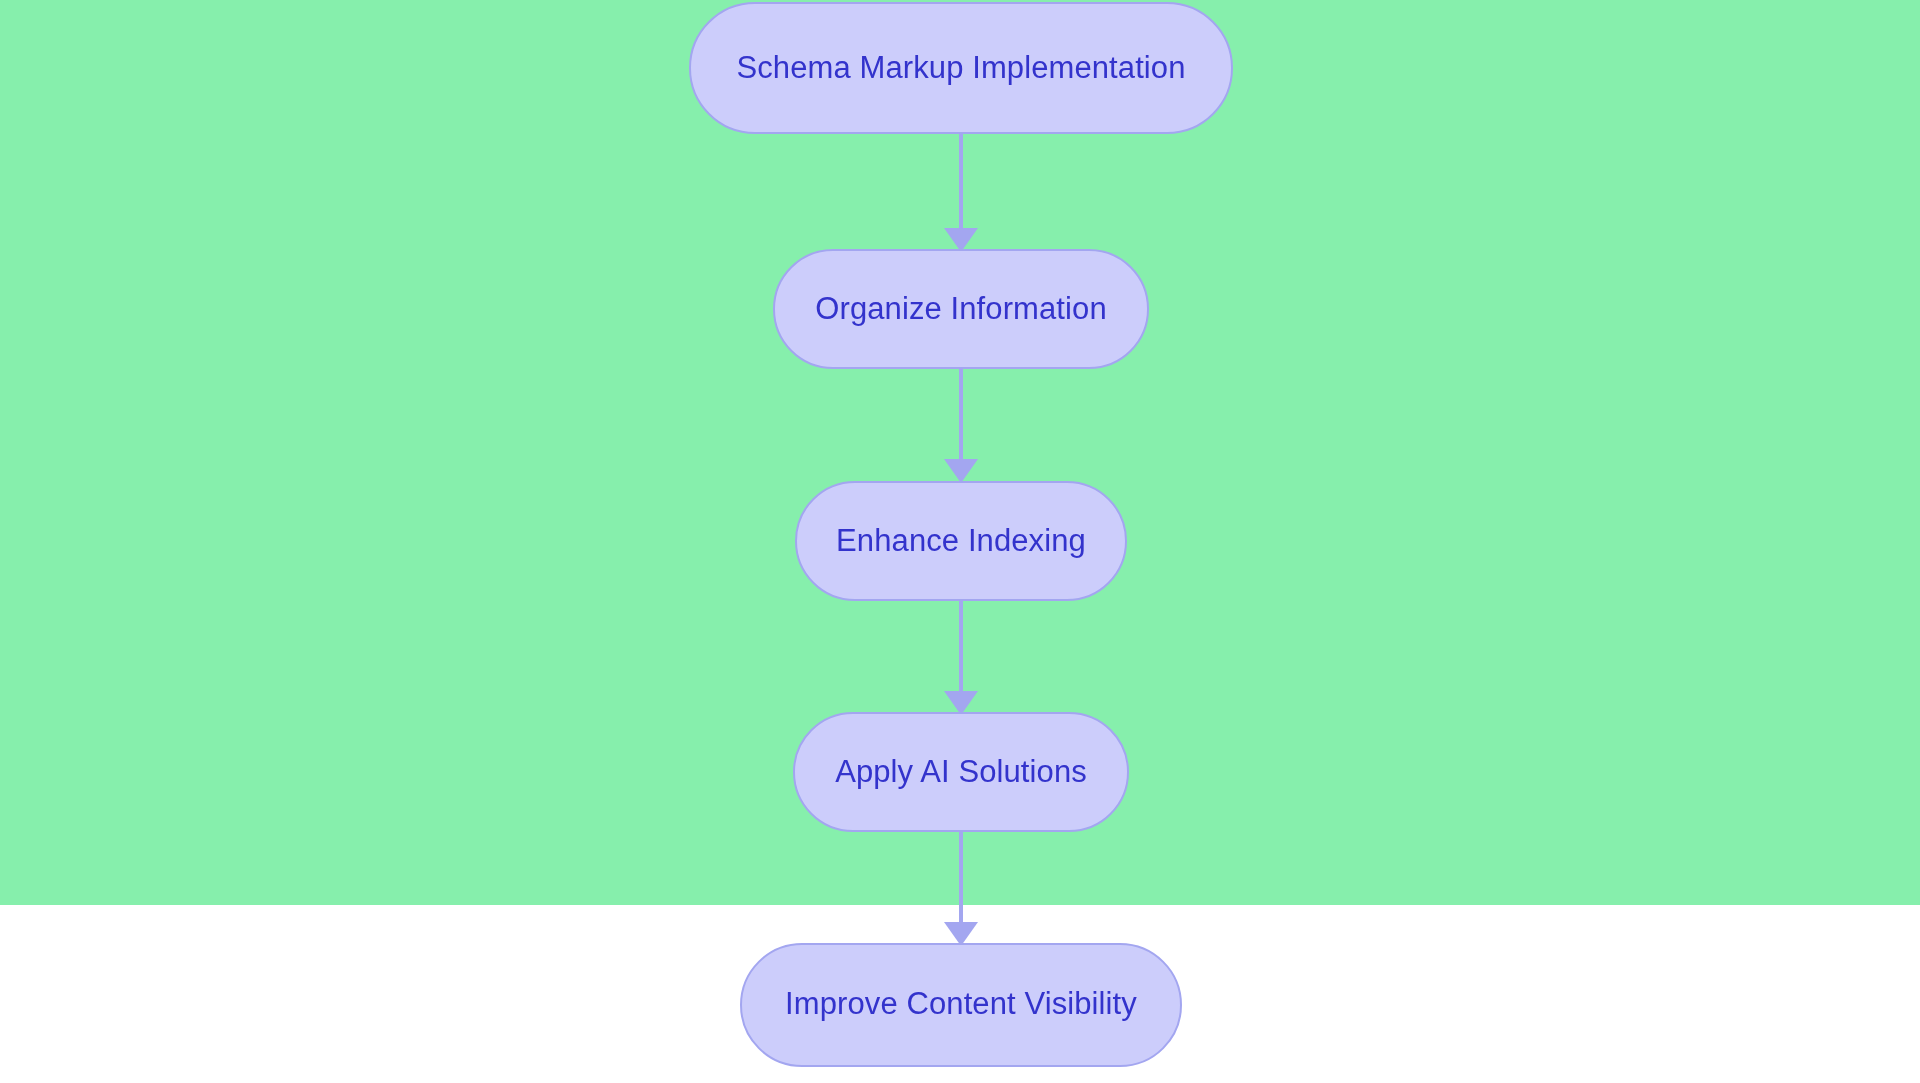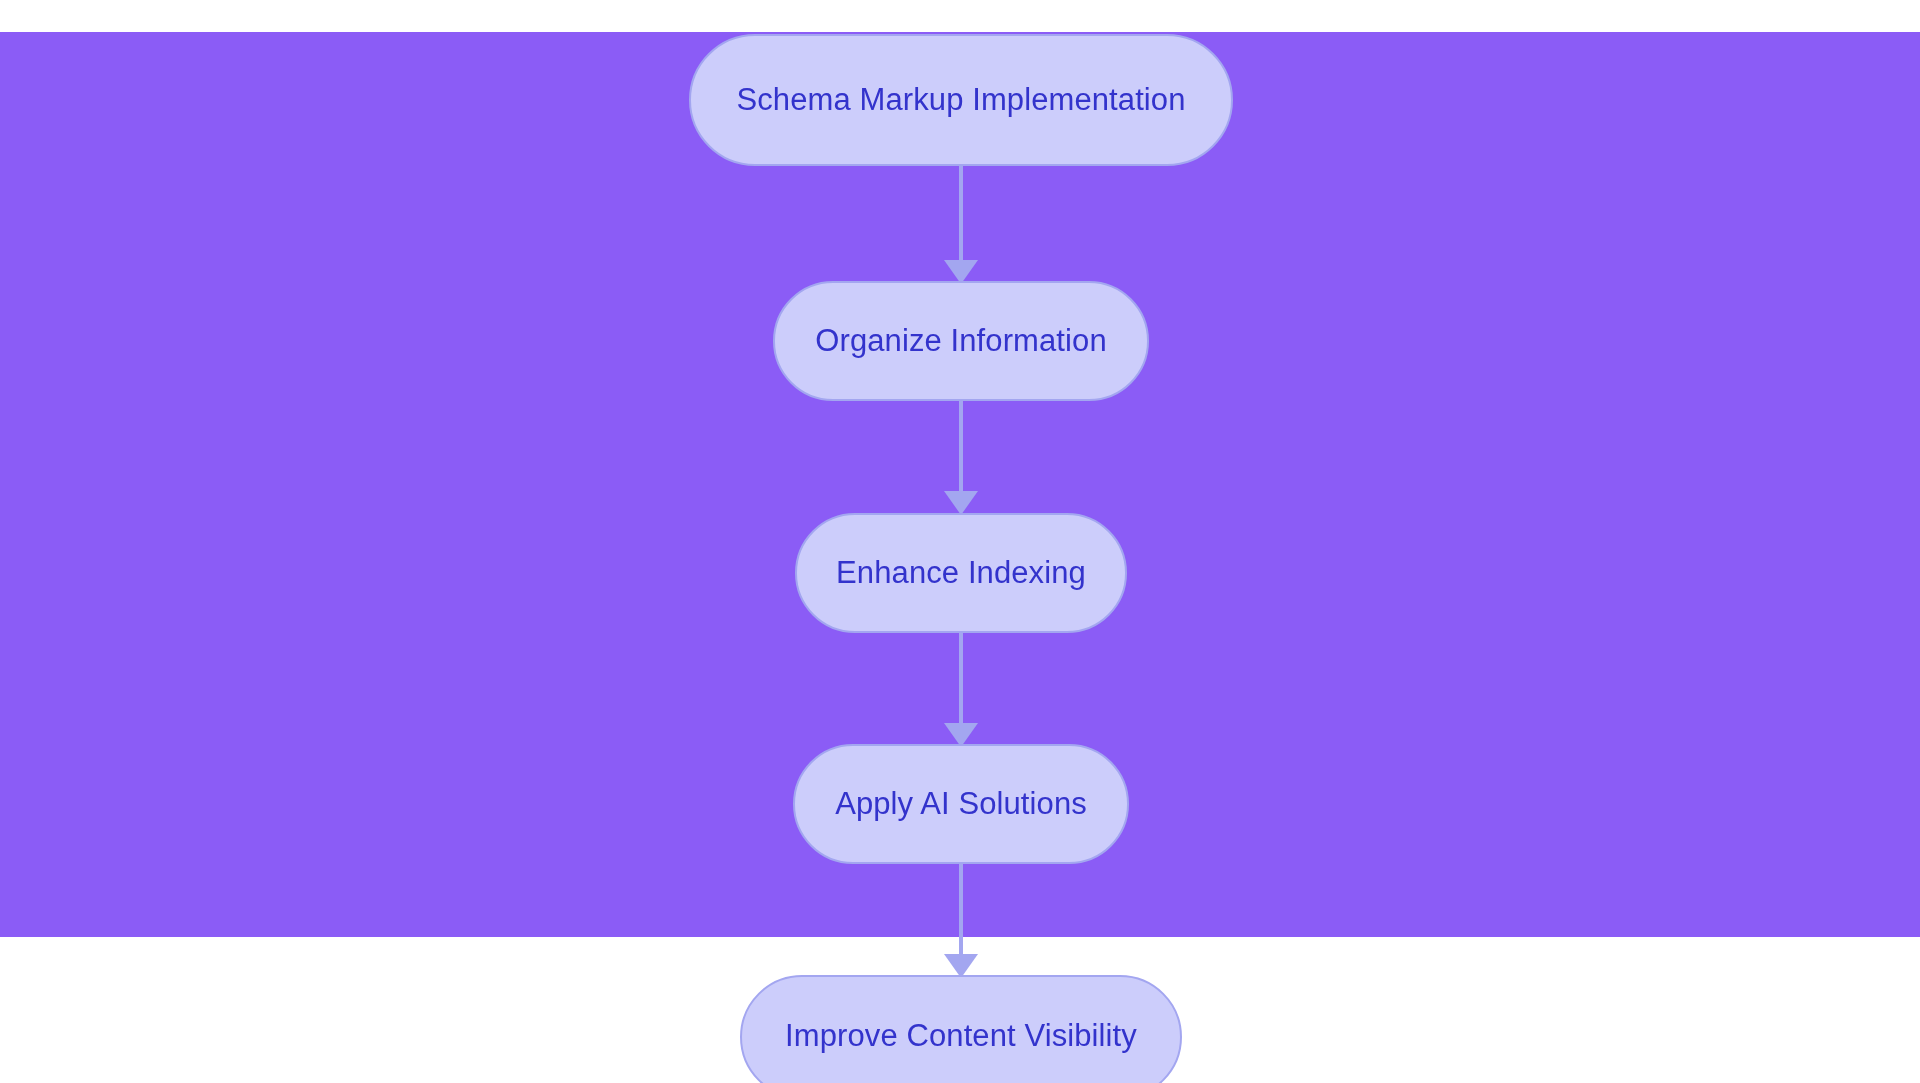--- a/index.html
+++ b/index.html
@@ -10,22 +10,21 @@
   body {
     width: 1920px;
     height: 1083px;
     font-family: "Liberation Sans", sans-serif;
     overflow: hidden;
   }
   #flowchart-canvas {
     position: relative;
     width: 1920px;
     height: 905px;
-    background: #8b5cf6;
-    margin-top: 32px;
+    background: #86efac;
   }
   #flow-svg {
     position: absolute;
     left: 0;
     top: 0;
     width: 1920px;
     height: 1083px;
     display: block;
   }
   .node-label {

